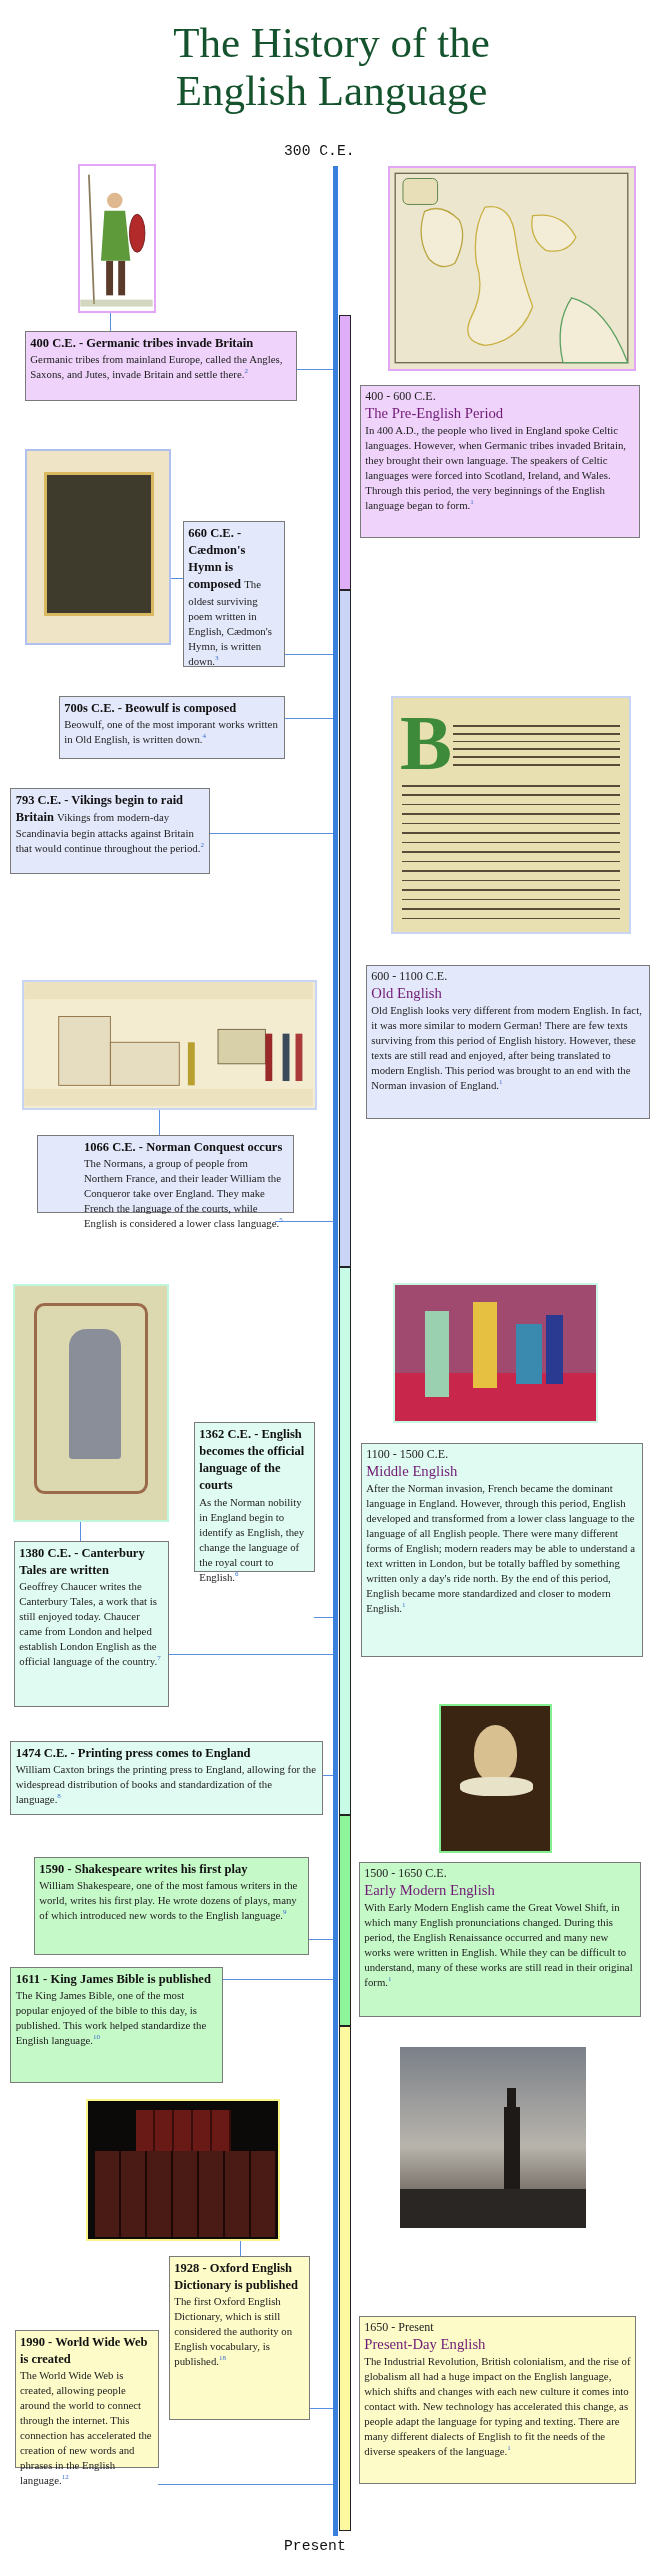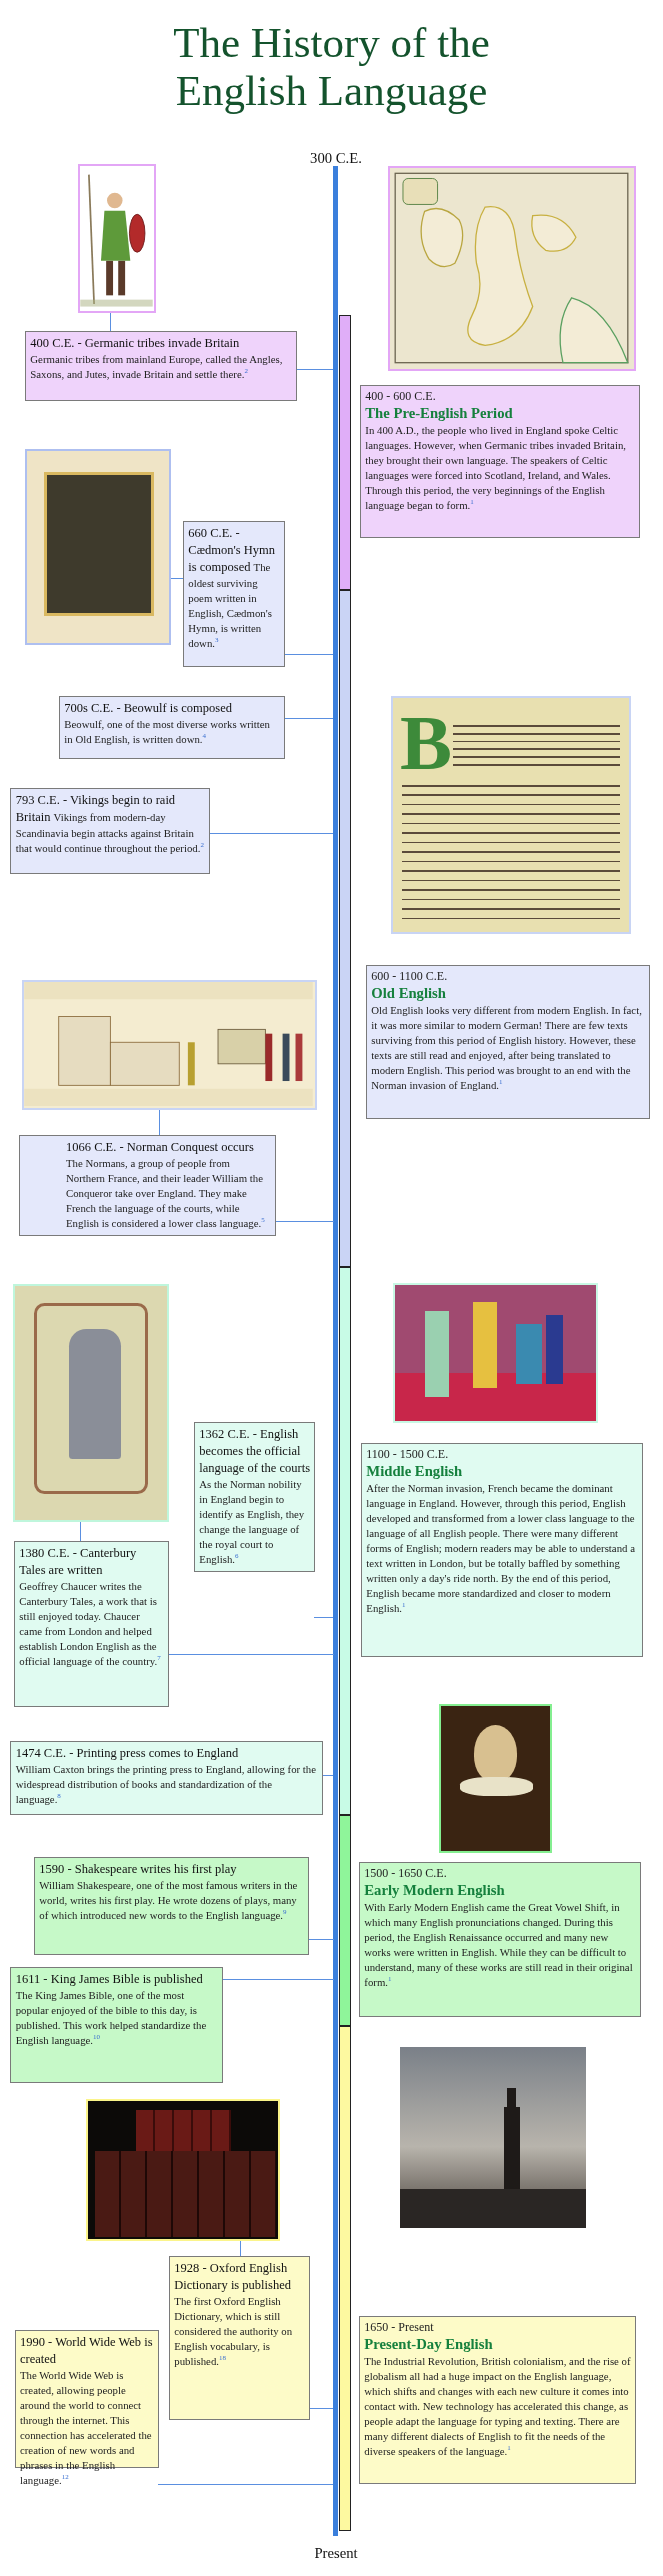--- a/index.html
+++ b/index.html
@@ -1,25 +1,25 @@
 <!DOCTYPE html>
 <html style="font-size:14px"><head>
 <meta charset="utf-8">
 <style>
   html, body { margin: 0; padding: 0; background: #ffffff; }
   body { width: 663px; height: 2576px; position: relative; overflow: hidden; font-family: "DejaVu Serif", "Liberation Serif", serif; color: #1a1a1a; }
   .title { position: absolute; left: 0; width: 663px; top: 19px; text-align: center; font-family: "Liberation Serif", serif; font-size: 43px; line-height: 48px; color: #14532d; }
-  .endlabel { position: absolute; font-family: Liberation Serif, serif; font-size: 14.7px; color: #111; text-align: center; width: 104px; margin-top: 7px; }
+  .endlabel { position: absolute; font-family: Liberation Mono, monospace; font-size: 14.7px; color: #111; text-align: left; width: 104px; }
   .axis { position: absolute; left: 333px; width: 5.2px; background: #3b7fdc; top: 166px; height: 2370px; }
   .period-seg { position: absolute; left: 339px; width: 12px; border: 0.9px solid #222; box-sizing: border-box; }
   .connector { position: absolute; background: #5a8fe0; }
   .box { position: absolute; border: 1.3px solid #7a7a7a; box-sizing: border-box; padding: 2.6px 3.5px 3.5px 4.3px; font-family: "Liberation Serif", serif; font-size: 10.8px; line-height: 15px; color: #222; }
-  .box .head { font-weight: normal; font-size: 12.5px; line-height: 17.3px; color: #111; }
+  .box .head { font-weight: bold; font-size: 12.5px; line-height: 17.3px; color: #111; }
   .box .range { font-size: 12px; line-height: 15.5px; }
-  .box .ptitle { font-weight: bold; font-size: 14.7px; line-height: 19px; color: #15803d; }
+  .box .ptitle { font-weight: normal; font-size: 14.7px; line-height: 19px; color: #701a75; }
   .fn { color: #3a6fd0; font-size: 7px; vertical-align: super; line-height: 0; }
   .pic { position: absolute; box-sizing: border-box; border: 2.6px solid; overflow: hidden; }
   .c-purple { background: #efd3fb; }
   .c-lav { background: #e4e8fb; }
   .c-mint { background: #e0fbf1; }
   .c-green { background: #c6f9c8; }
   .c-yellow { background: #fdfbc8; }
 </style>
 </head>
 <body>
@@ -129,29 +129,29 @@
   <span>Germanic tribes from mainland Europe, called the Angles, Saxons, and Jutes, invade Britain and settle there.</span><sup class="fn">2</sup>
 </div>
 
 <div class="box c-lav" style="left:183px; top:521px; width:102px; height:146px;">
   <span class="head">660 C.E. - Cædmon's Hymn is composed </span>
   <span>The oldest surviving poem written in English, Cædmon's Hymn, is written down.</span><sup class="fn">3</sup>
 </div>
 
 <div class="box c-lav" style="left:59px; top:696px; width:226px; height:63px;">
   <div class="head">700s C.E. - Beowulf is composed</div>
-  <span>Beowulf, one of the most diverse works written in Old English, is written down.</span><sup class="fn">4</sup>
+  <span>Beowulf, one of the most imporant works written in Old English, is written down.</span><sup class="fn">4</sup>
 </div>
 
 <div class="box c-lav" style="left:10.4px; top:788px; width:200px; height:86px;">
   <span class="head">793 C.E. - Vikings begin to raid Britain </span>
   <span>Vikings from modern-day Scandinavia begin attacks against Britain that would continue throughout the period.</span><sup class="fn">2</sup>
 </div>
 
-<div class="box c-lav" style="left:19px; top:1135px; width:257px; height:101px;padding-left:46px;">
+<div class="box c-lav" style="left:37px; top:1135px; width:257px; height:78px;padding-left:46px;">
   <div class="head">1066 C.E. - Norman Conquest occurs</div>
   <span>The Normans, a group of people from Northern France, and their leader William the Conqueror take over England. They make French the language of the courts, while English is considered a lower class language.</span><sup class="fn">5</sup>
 </div>
 
 <div class="box c-mint" style="left:194px; top:1422px; width:121px; height:150px;">
   <div class="head">1362 C.E. - English becomes the official language of the courts</div>
   <span>As the Norman nobility in England begin to identify as English, they change the language of the royal court to English.</span><sup class="fn">6</sup>
 </div>
 
 <div class="box c-mint" style="left:14px; top:1541px; width:155px; height:166px;">

